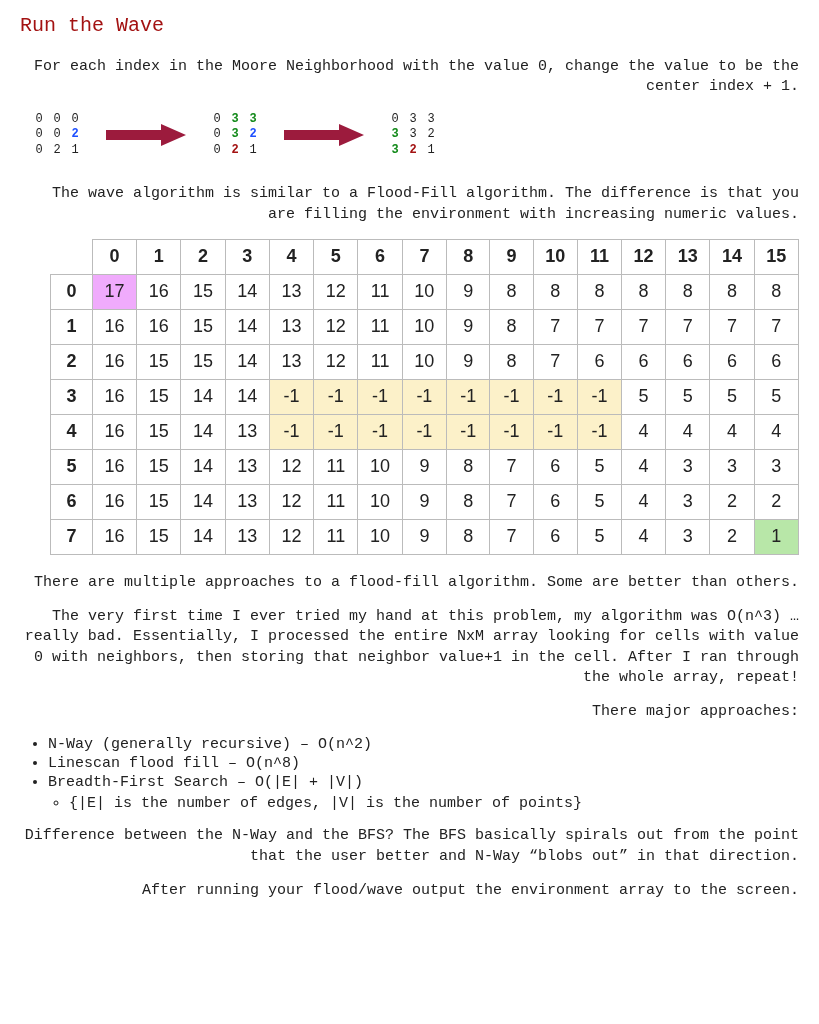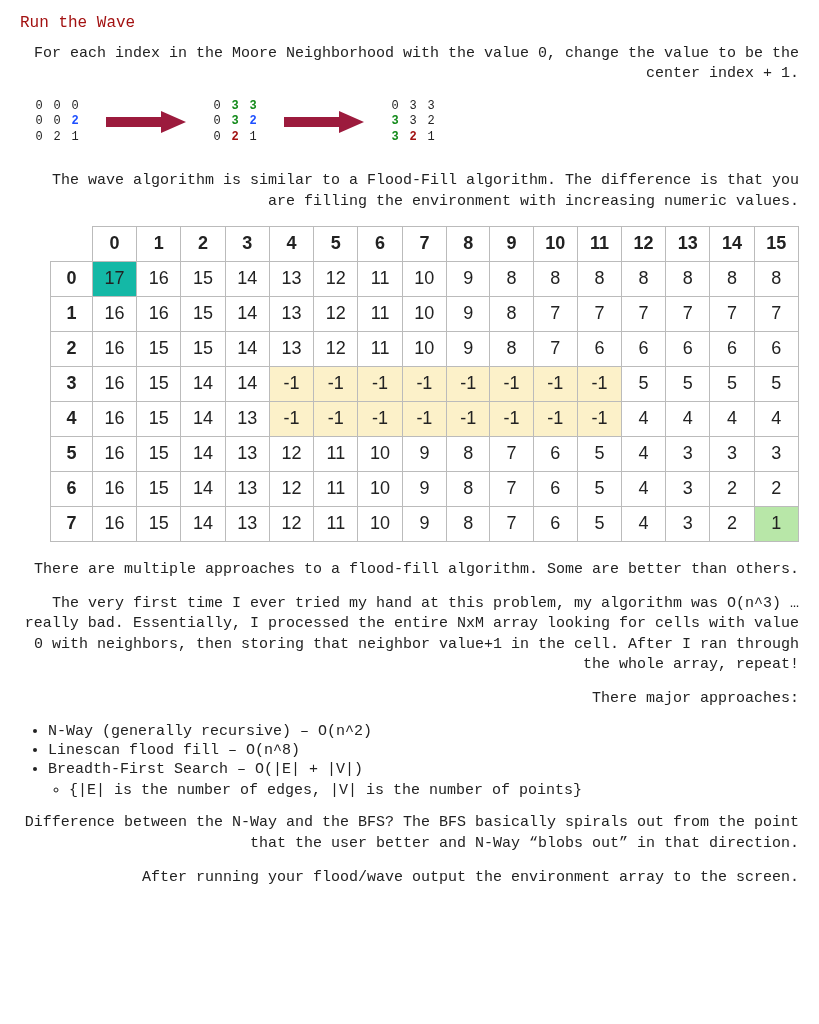--- a/index.html
+++ b/index.html
@@ -7,22 +7,22 @@
     font-size: 15px;
     color: #222;
     margin: 0;
     padding: 14px 20px;
     background: #fff;
     width: 819px;
     box-sizing: border-box;
   }
   .heading {
     color: #a31212;
-    font-size: 16px;
-    margin-bottom: 12px;
+    font-size: 20px;
+    margin-bottom: 20px;
   }
   p { margin: 6px 0 14px 0; line-height: 1.35; text-align: right; }
   .small-grid-row {
     display: flex;
     align-items: center;
     gap: 22px;
     margin: 4px 0 26px 10px;
   }
   .small-grid {
     font-size: 12px;
@@ -44,21 +44,21 @@
   table.wave td, table.wave th {
     border: 1px solid #bbb;
     width: 40px;
     height: 30px;
     text-align: center;
     font-weight: normal;
     padding: 2px 4px;
   }
   table.wave .hdr { font-weight: bold; }
   table.wave .corner { border:none; }
-  .cell-start { background:#14b8a6; font-weight:bold; }
+  .cell-start { background:#f0abfc; font-weight:bold; }
   .cell-goal  { background:#b8e7a8; }
   .cell-wall  { background:#fcf1c9; }
   ul { margin: 4px 0 14px 28px; padding:0; }
   ul ul { list-style-type: circle; margin-left: 21px; }
   li { margin: 2px 0; }
 </style>
 </head>
 <body>
 
 <div class="heading">Run the Wave</div>

